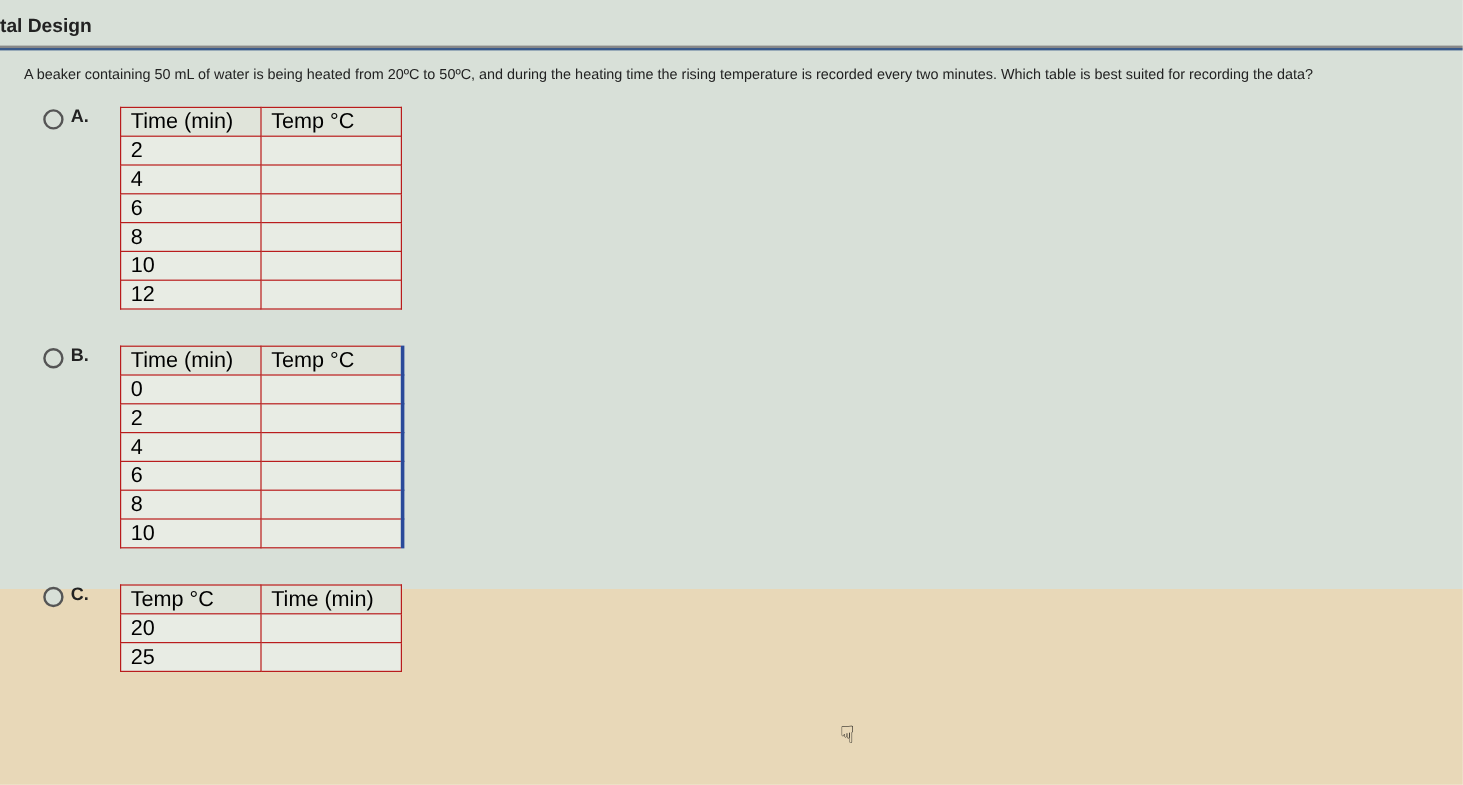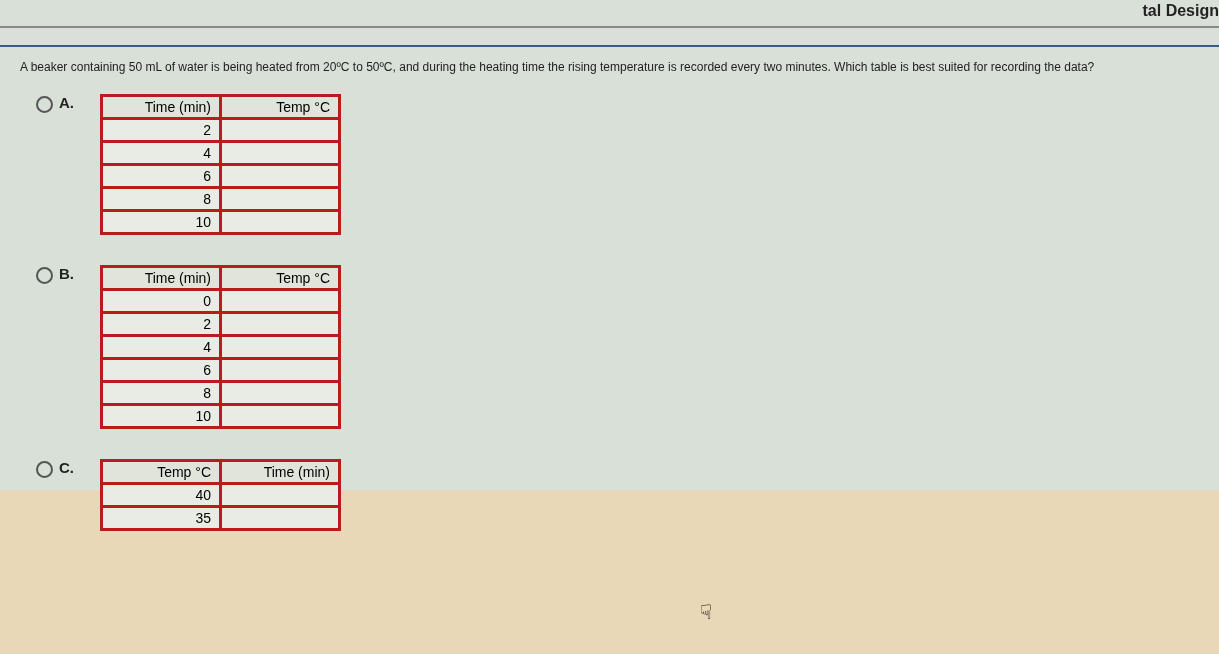--- a/index.html
+++ b/index.html
@@ -9,24 +9,23 @@
   background: linear-gradient(to bottom, #d8e0d8 0%, #d8e0d8 75%, #e8d8b8 75%, #e8d8b8 100%);
   width: 1219px;
   height: 654px;
   overflow: hidden;
   position: relative;
 }
 .header {
   font-weight: bold;
   font-size: 16px;
   color: #222;
-  padding: 2px 0 6px 0;
+  padding: 14px 0 6px 0;
   border-bottom: 2px solid #888;
-  margin-bottom: 17px;
-  text-align: right;
+  margin-bottom: 0;
 }
 .divider {
   border-bottom: 2px solid #3a5a8a;
   margin-bottom: 12px;
 }
 .question {
   font-size: 12px;
   color: #222;
   padding: 0 20px 18px 20px;
   line-height: 1.4;
@@ -57,24 +56,24 @@
 .option-letter {
   font-weight: bold;
   font-size: 15px;
   color: #222;
 }
 .data-table {
   border-collapse: collapse;
   background: #e8ece4;
 }
 .data-table th, .data-table td {
-  border: 3px solid #b91c1c;
+  border: 1px solid #b91c1c;
   padding: 1px 8px;
-  font-size: 14px;
-  text-align: right;
+  font-size: 18px;
+  text-align: left;
   min-width: 100px;
   height: 18px;
 }
 .data-table th {
   font-weight: normal;
   background: #e0e4da;
 }
 .selected-border {
   border-right: 3px solid #2a4a9a;
 }
@@ -121,20 +120,24 @@
             <td></td>
           </tr>
       <tr>
             <td>8</td>
             <td></td>
           </tr>
       <tr>
             <td>10</td>
             <td></td>
           </tr>
+      <tr>
+            <td>12</td>
+            <td></td>
+          </tr>
     </tbody>
       </table>
   </div>
 
   <div class="option-row">
     <div class="radio-label">
       <div class="radio"></div>
       <span class="option-letter">B.</span>
     </div>
     <table class="data-table selected-border">
@@ -176,25 +179,25 @@
       <div class="radio"></div>
       <span class="option-letter">C.</span>
     </div>
     <table class="data-table">
       <tbody>
           <tr>
         <th>Temp °C</th>
         <th>Time (min)</th>
       </tr>
       <tr>
-            <td>40</td>
-            <td></td>
-          </tr>
-      <tr>
-            <td>35</td>
+            <td>20</td>
+            <td></td>
+          </tr>
+      <tr>
+            <td>25</td>
             <td></td>
           </tr>
     </tbody>
       </table>
   </div>
 
 </div>
 
 <div class="cursor-hand">☟</div>
 

